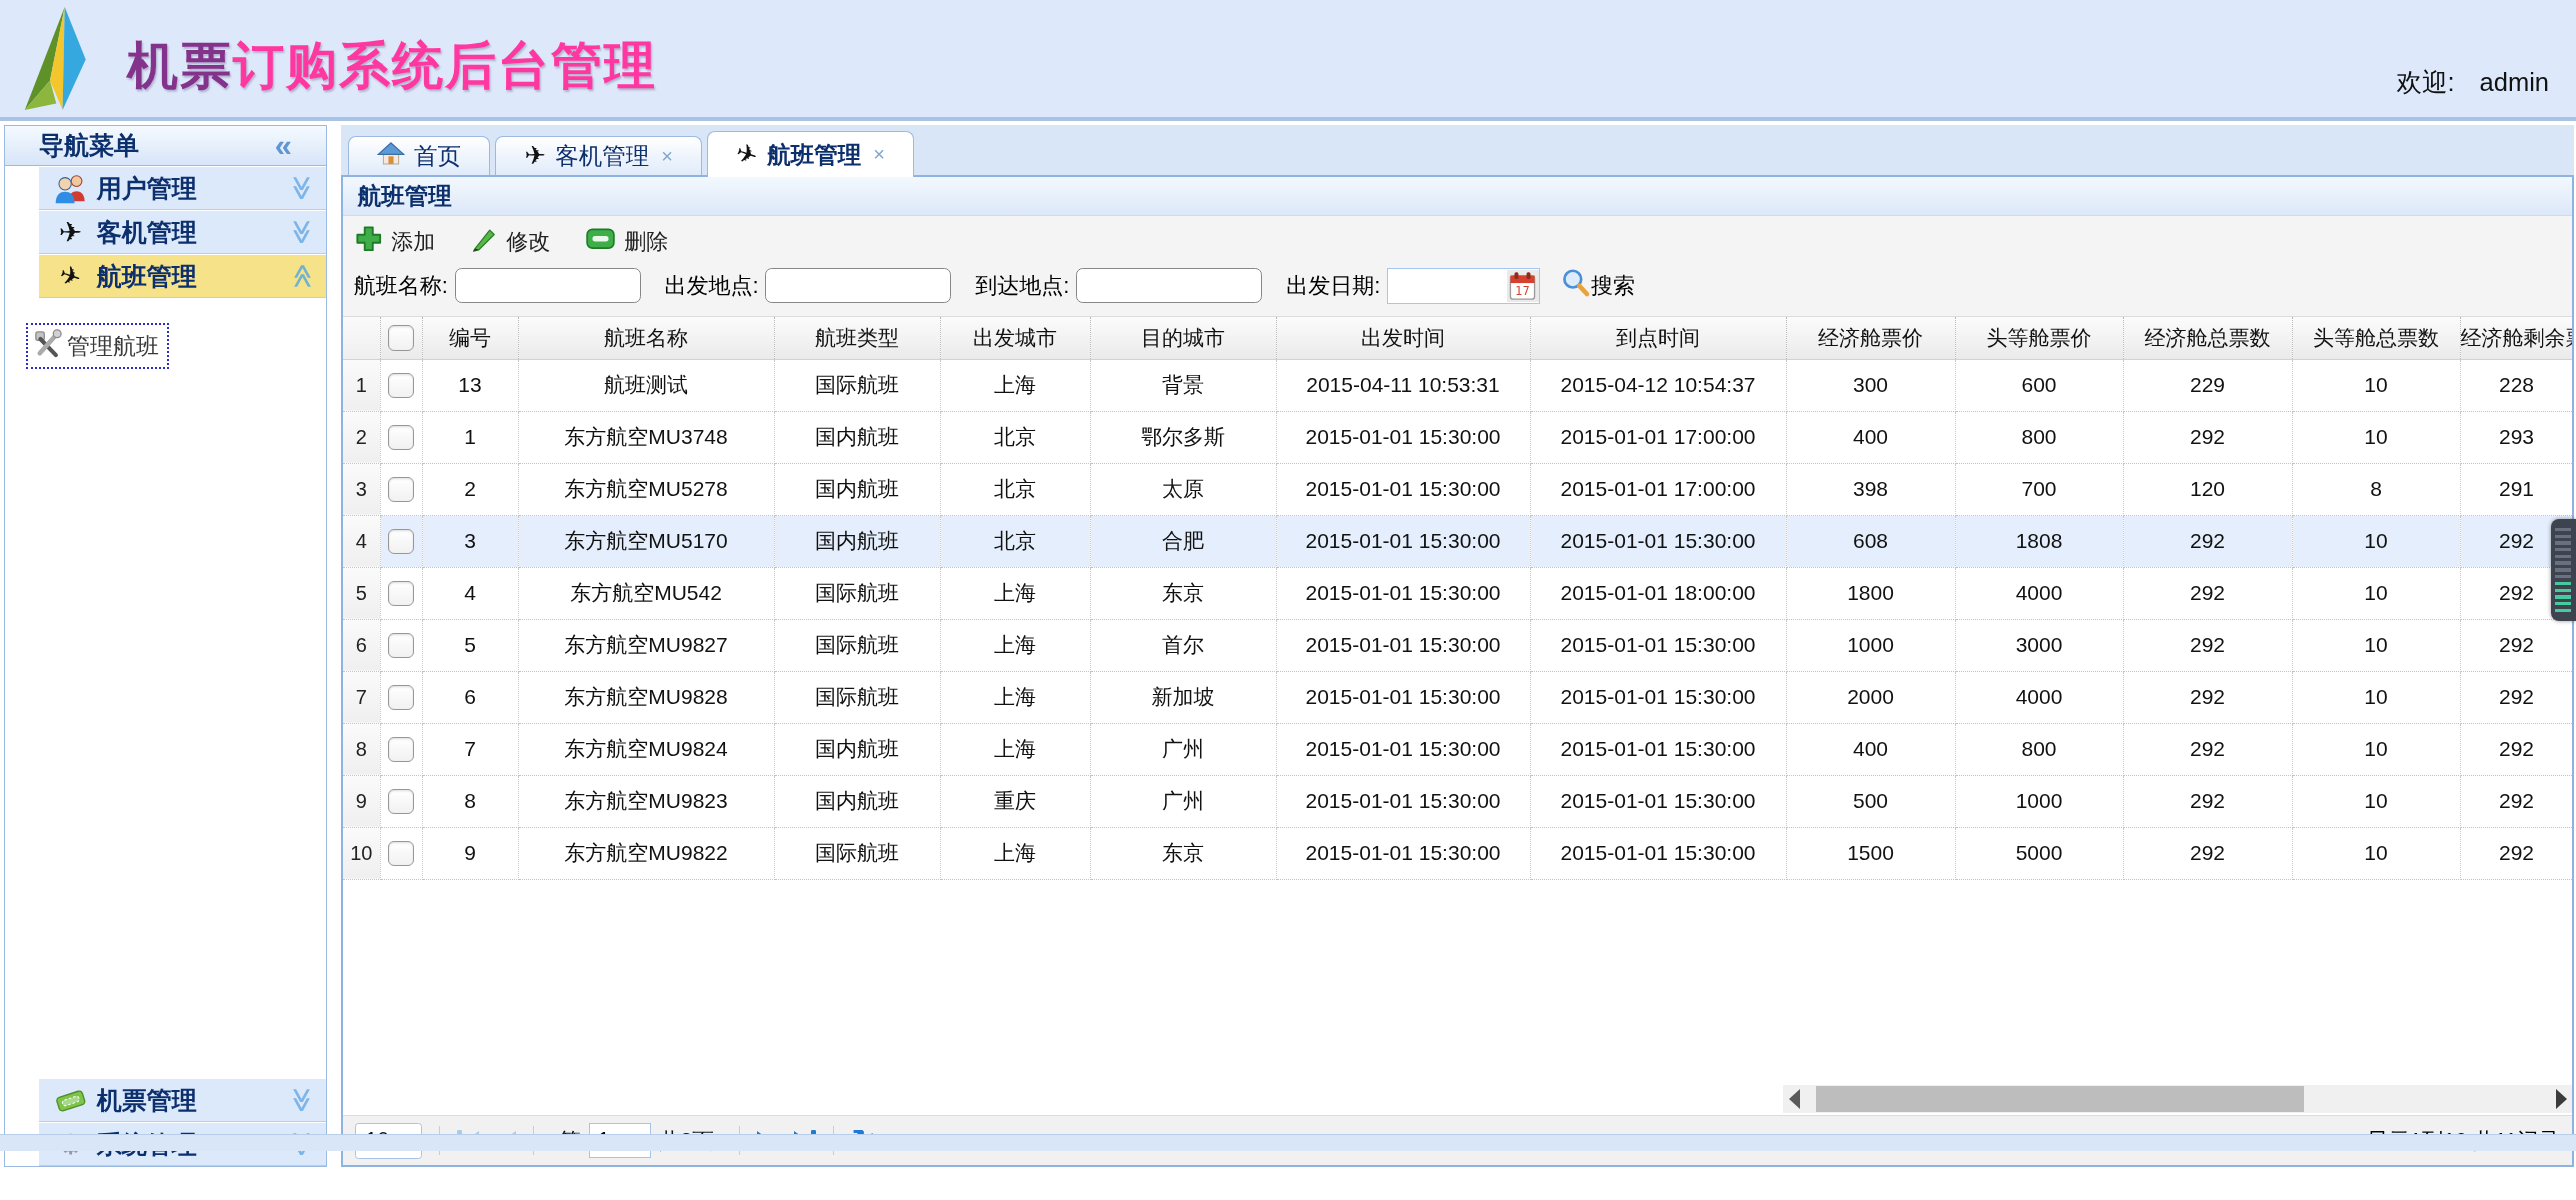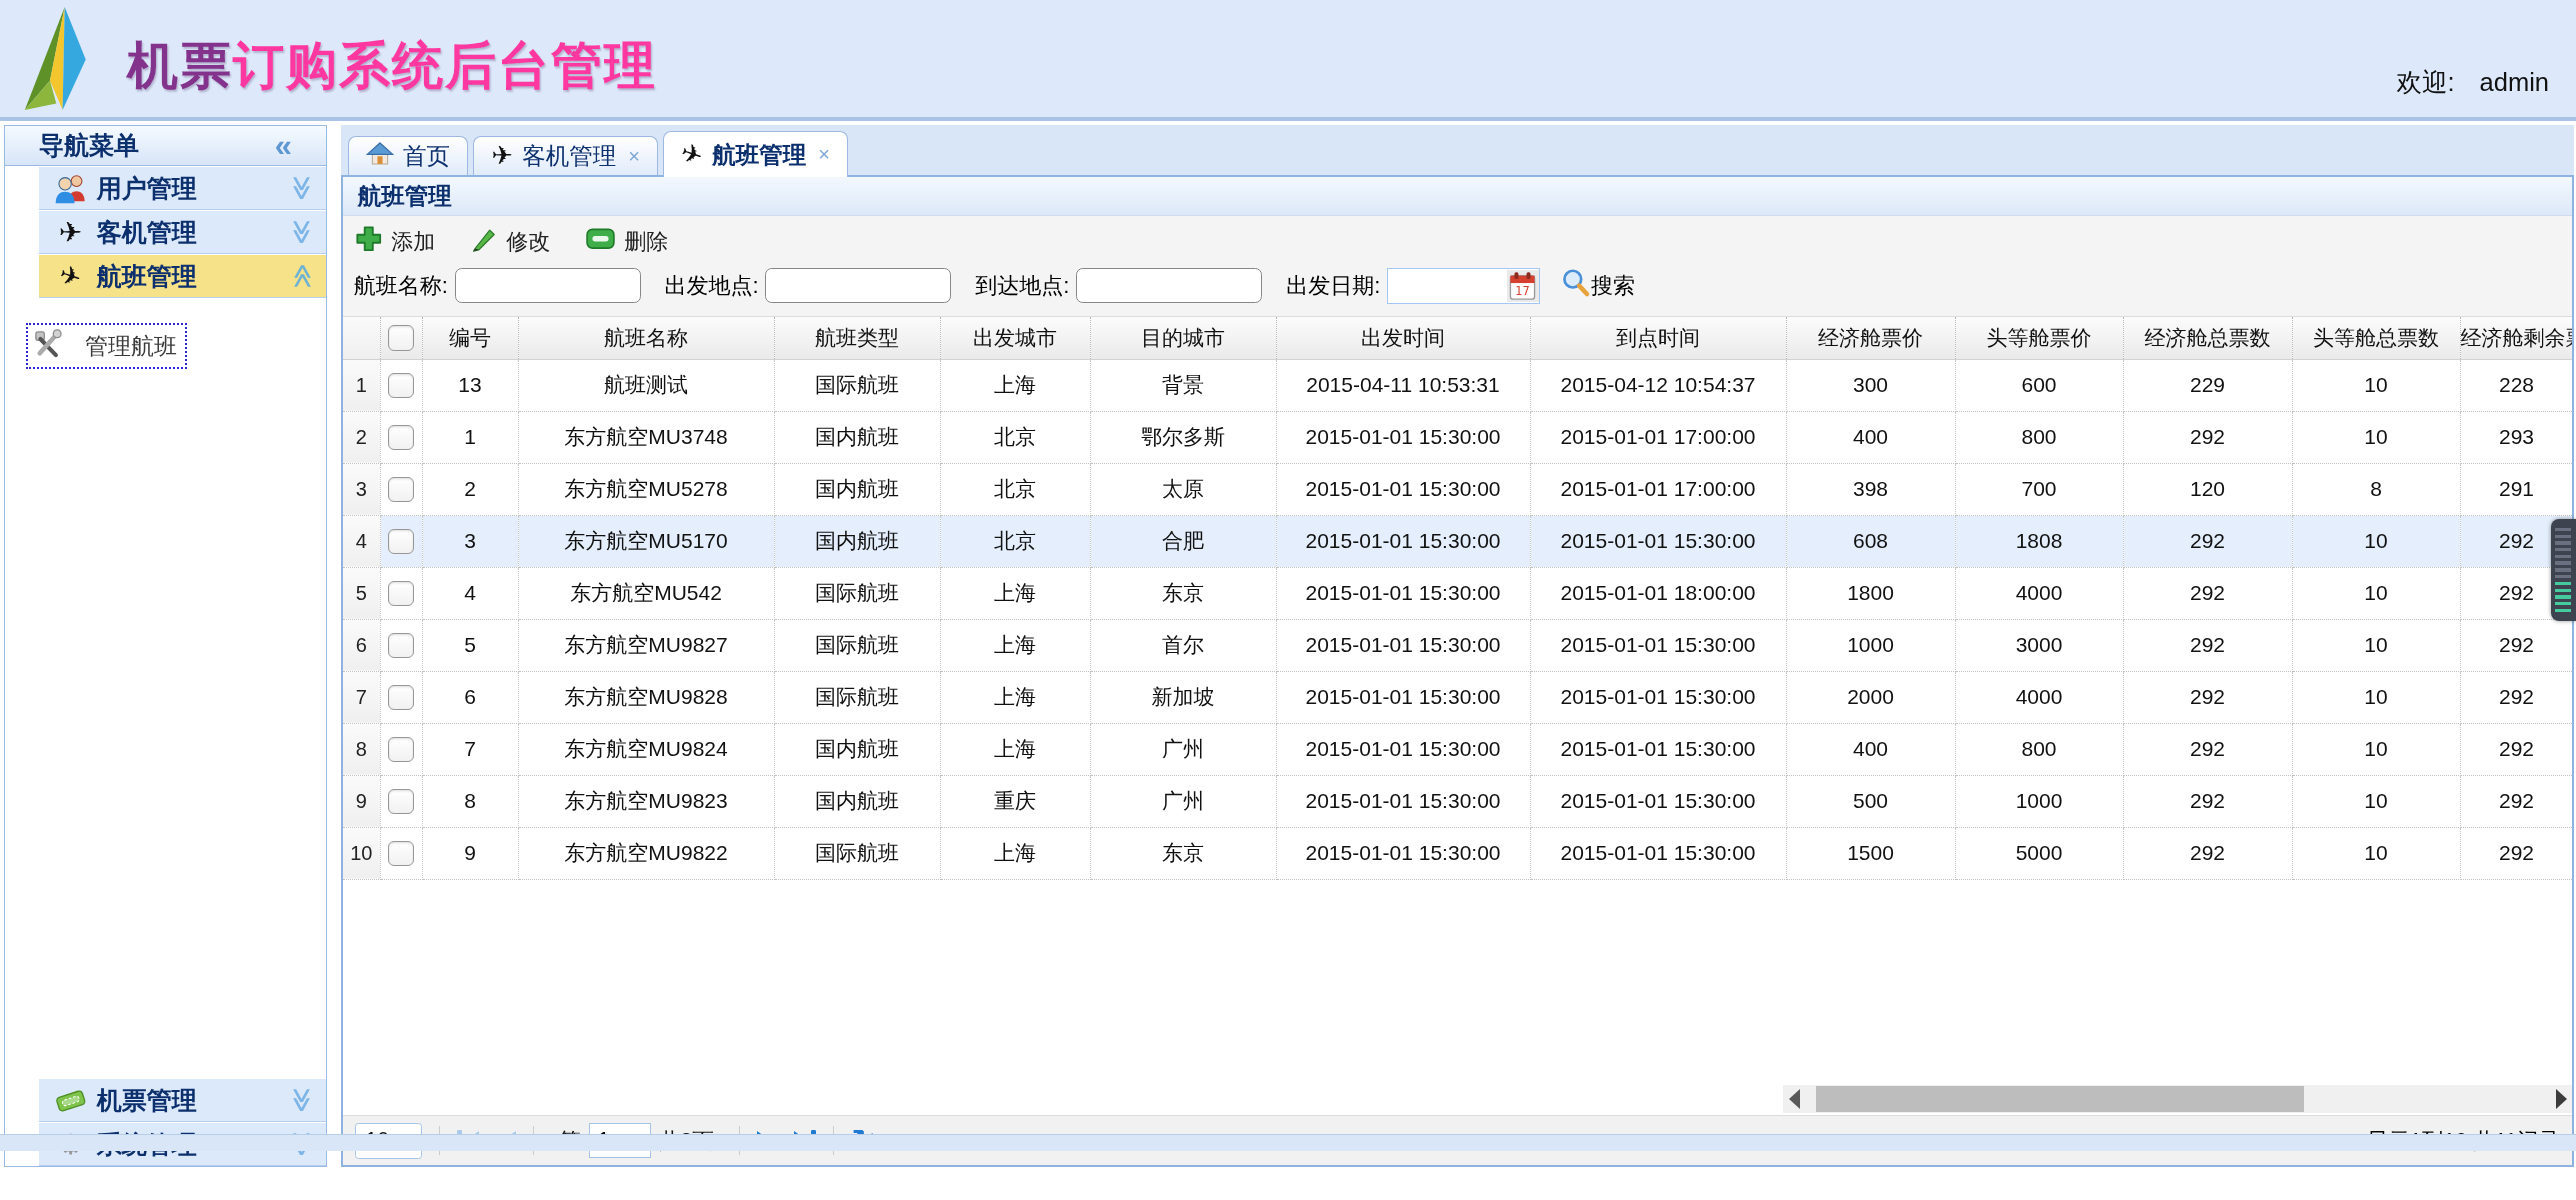--- a/index.html
+++ b/index.html
@@ -29,29 +29,29 @@
     background:#dce9fa; border-top:0.7px solid #ffffff; border-bottom:0.7px solid #b6cfee;
     font-size:25px; font-weight:bold; color:#0c2f6e; cursor:pointer;margin-left:34px; }
   .sb-item.selected { background:#f6e289; }
   .sb-ic { width:39px; display:flex; justify-content:center; margin-right:6.7px; font-size:28px; }
   .chev { margin-left:auto; display:inline-block; font-size:24px; font-weight:bold; color:#7db5e8; }
   .chev.down { transform:rotate(90deg); }
   .chev.up   { transform:rotate(-90deg); color:#6fb3d2; }
   .plane-glyph { color:#111; font-style:normal; }
   .gear-glyph { color:#979797; }
   .submenu { background:#fff; padding:27px 0 0 23px; }
-  .submenu-item { display:inline-flex; align-items:center; gap:22px; font-size:23px; color:#3a3a3a;
+  .submenu-item { display:inline-flex; align-items:center; gap:4px; font-size:23px; color:#3a3a3a;
     outline:2px dotted #2a2ad0; padding:2.7px 8px 2.7px 4px; cursor:pointer; }
   .sb-bottom { position:absolute; left:0; right:0; bottom:0; }
 
   
   .main { position:absolute; left:341px; top:125px; width:2233px; height:1042px; }
   .tabbar { height:52px; background:#d9e6f7; border-bottom:2px solid #8fb3e0;
     display:flex; align-items:flex-end; padding-left:6.7px; gap:5.4px; position:relative; z-index:1; }
-  .tab { display:flex; align-items:center; gap:9.4px; height:39px; padding:0 17px;
+  .tab { display:flex; align-items:center; gap:9.4px; height:39px; padding:0 28px;
     background:linear-gradient(#ffffff,#e0ebfa); border:1.3px solid #9db9e2; border-bottom:none;
     border-radius:8px 8px 0 0; font-size:23.5px; color:#0c2f6e; cursor:pointer; }
   .tab.active { height:46px; background:#fff; font-weight:bold; margin-bottom:-2px;
     border-color:#9db9e2; z-index:2; }
   .tab-close { color:#7ea6d4; font-size:20px; font-weight:normal; margin-left:2.7px; cursor:pointer; }
   .tab .tab-ic { font-size:25.5px; line-height:1; }
 
   .content { position:absolute; left:0; top:52px; right:0; bottom:0; background:#fff;
     border:2px solid #8fb3e0; border-top:none; display:flex; flex-direction:column; }
   .panel-title { height:39px; background:linear-gradient(#f3f8fe,#dce8f8);

